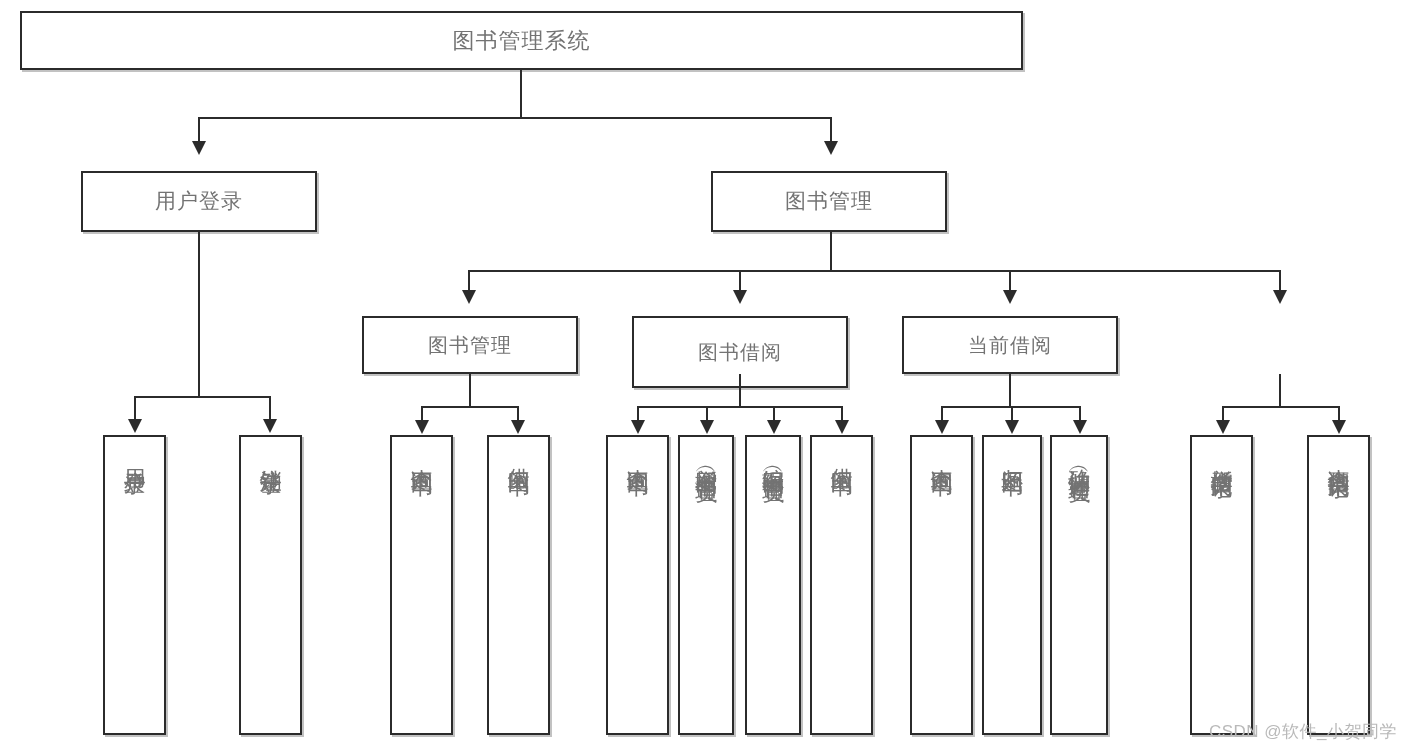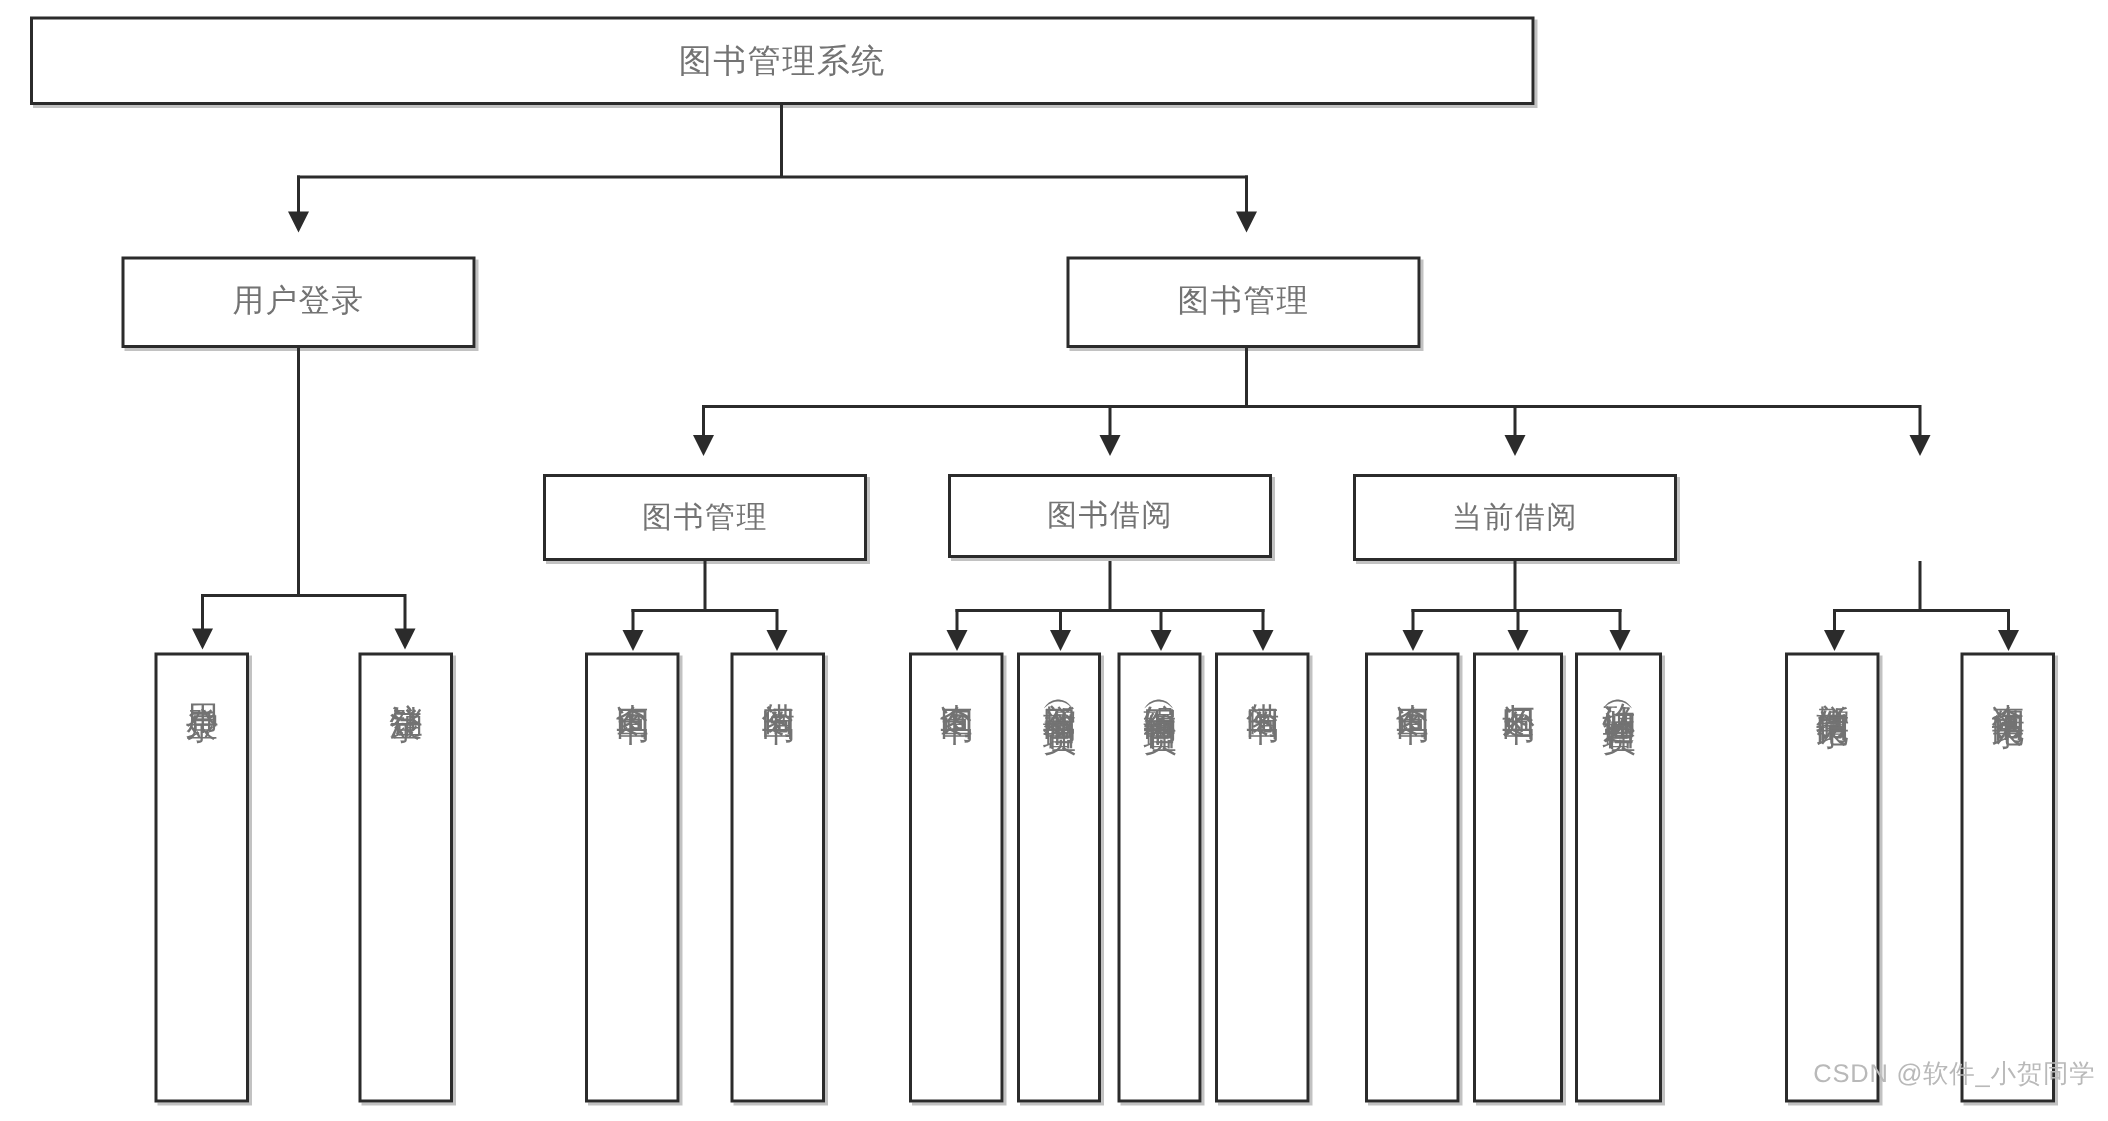--- a/index.html
+++ b/index.html
@@ -62,21 +62,21 @@
     width:0;height:0;
     border-left:7px solid transparent;
     border-right:7px solid transparent;
     border-top:14px solid #2b2b2b;
   }
 
   
   #watermark{
     position:absolute;
     right:8px;
-    bottom:20px;
+    bottom:4px;
     font-size:17px;
     color:#b9b9b9;
     letter-spacing:.5px;
     white-space:nowrap;
     user-select:none;
   }
 </style>
 </head>
 <body>
 
@@ -119,21 +119,21 @@
 
   <div class="vline" style="left:1009px;top:270px;width:2px;height:22px;"></div>
   <div class="arrow" style="left:1003px;top:290px;"></div>
 
   <div class="vline" style="left:1279px;top:270px;width:2px;height:22px;"></div>
   <div class="arrow" style="left:1273px;top:290px;"></div>
 
   <div class="node lvl3" style="left:362px;top:316px;width:216px;height:58px;">
     <span class="label">图书管理</span>
   </div>
-  <div class="node lvl3" style="left:632px;top:316px;width:216px;height:56px;">
+  <div class="node lvl3" style="left:632px;top:316px;width:216px;height:72px;">
     <span class="label">图书借阅</span>
   </div>
   <div class="node lvl3" style="left:902px;top:316px;width:216px;height:58px;">
     <span class="label">当前借阅</span>
   </div>
 
   <div class="vline" style="left:469px;top:374px;width:2px;height:33px;"></div>
   <div class="hline" style="left:421px;top:406px;width:97px;height:2px;"></div>
   <div class="vline" style="left:421px;top:406px;width:2px;height:16px;"></div>
   <div class="arrow" style="left:415px;top:420px;"></div>

